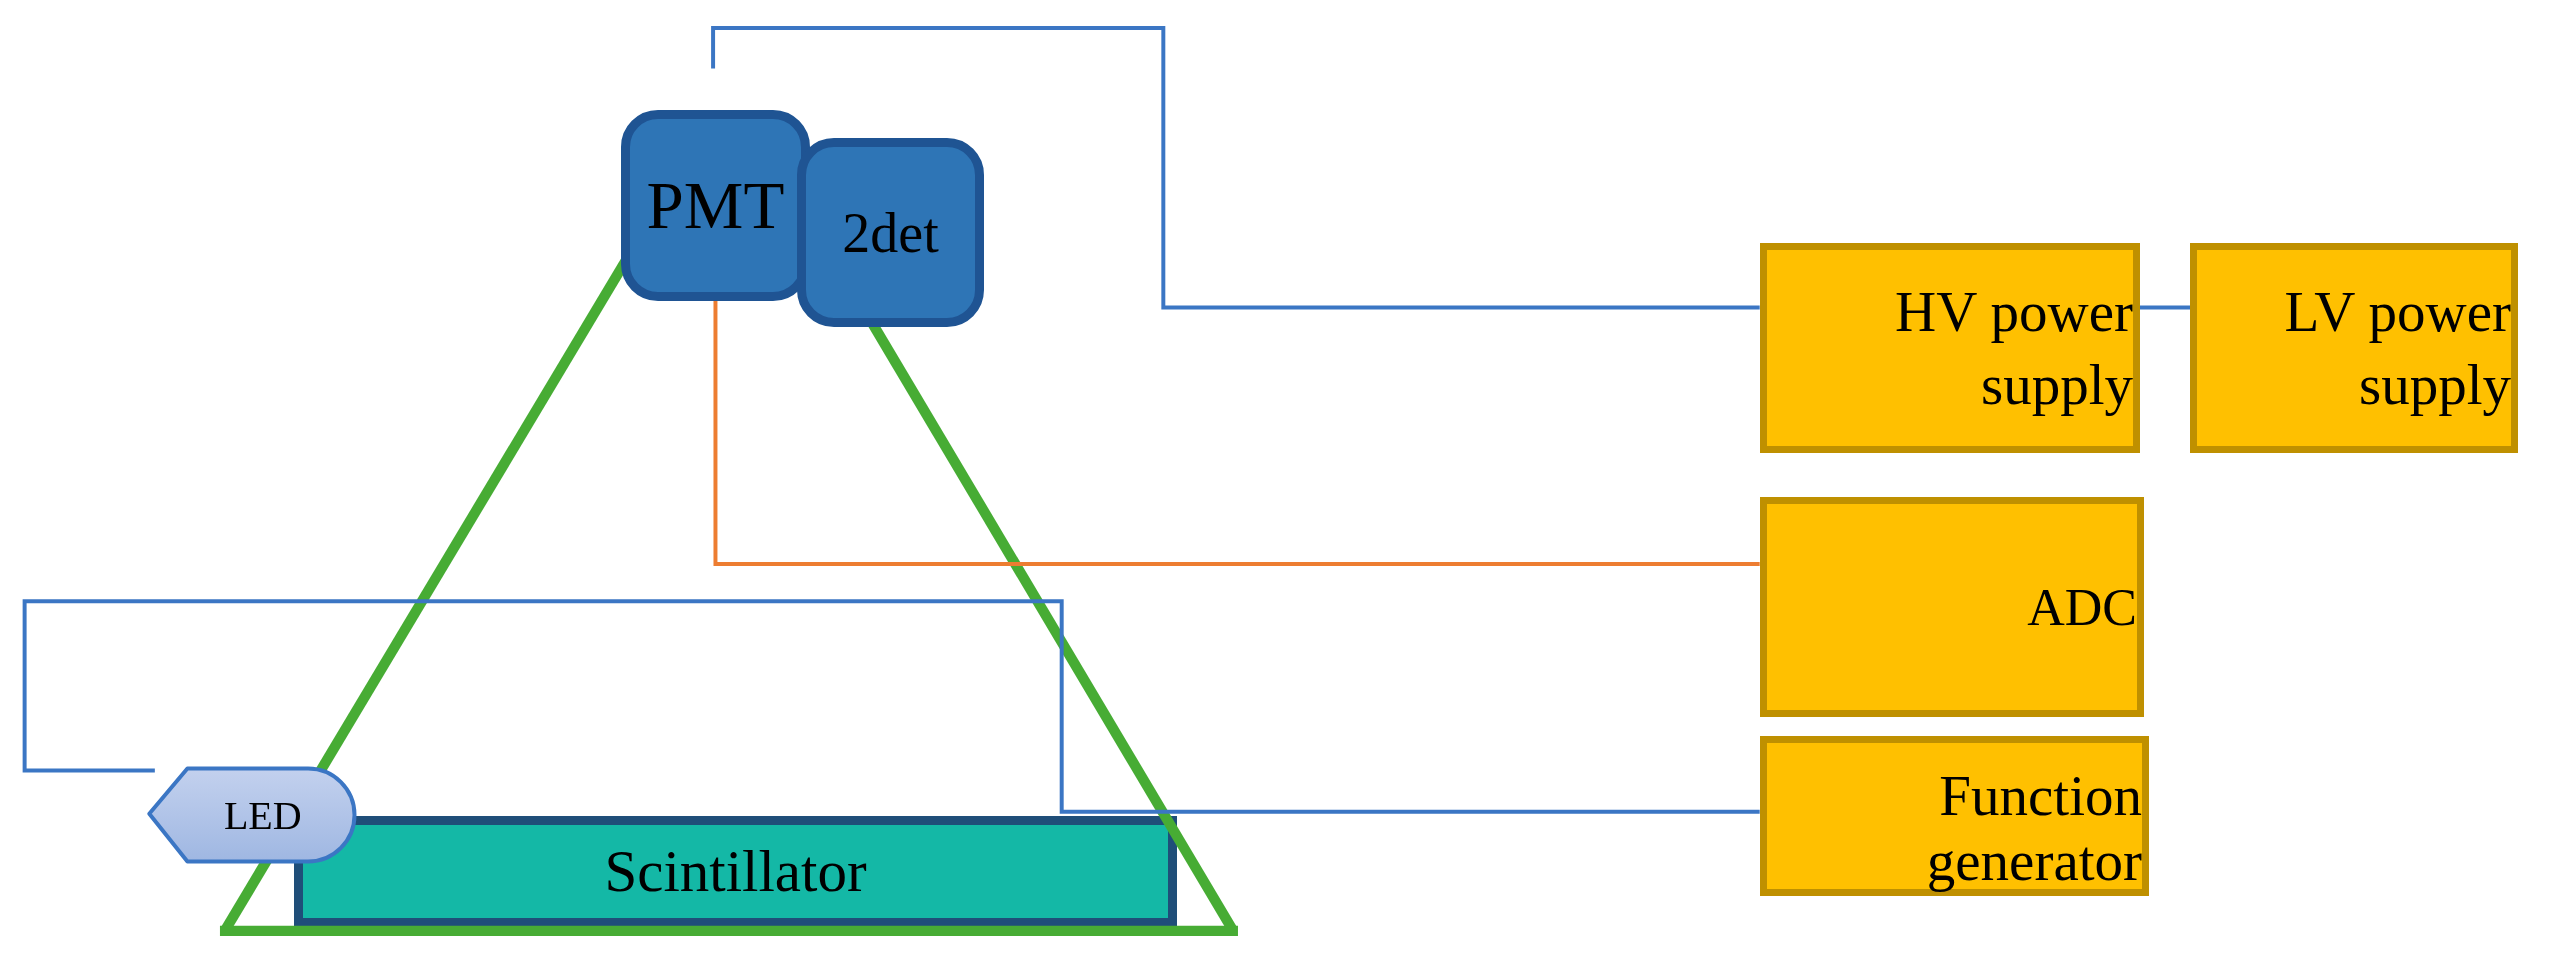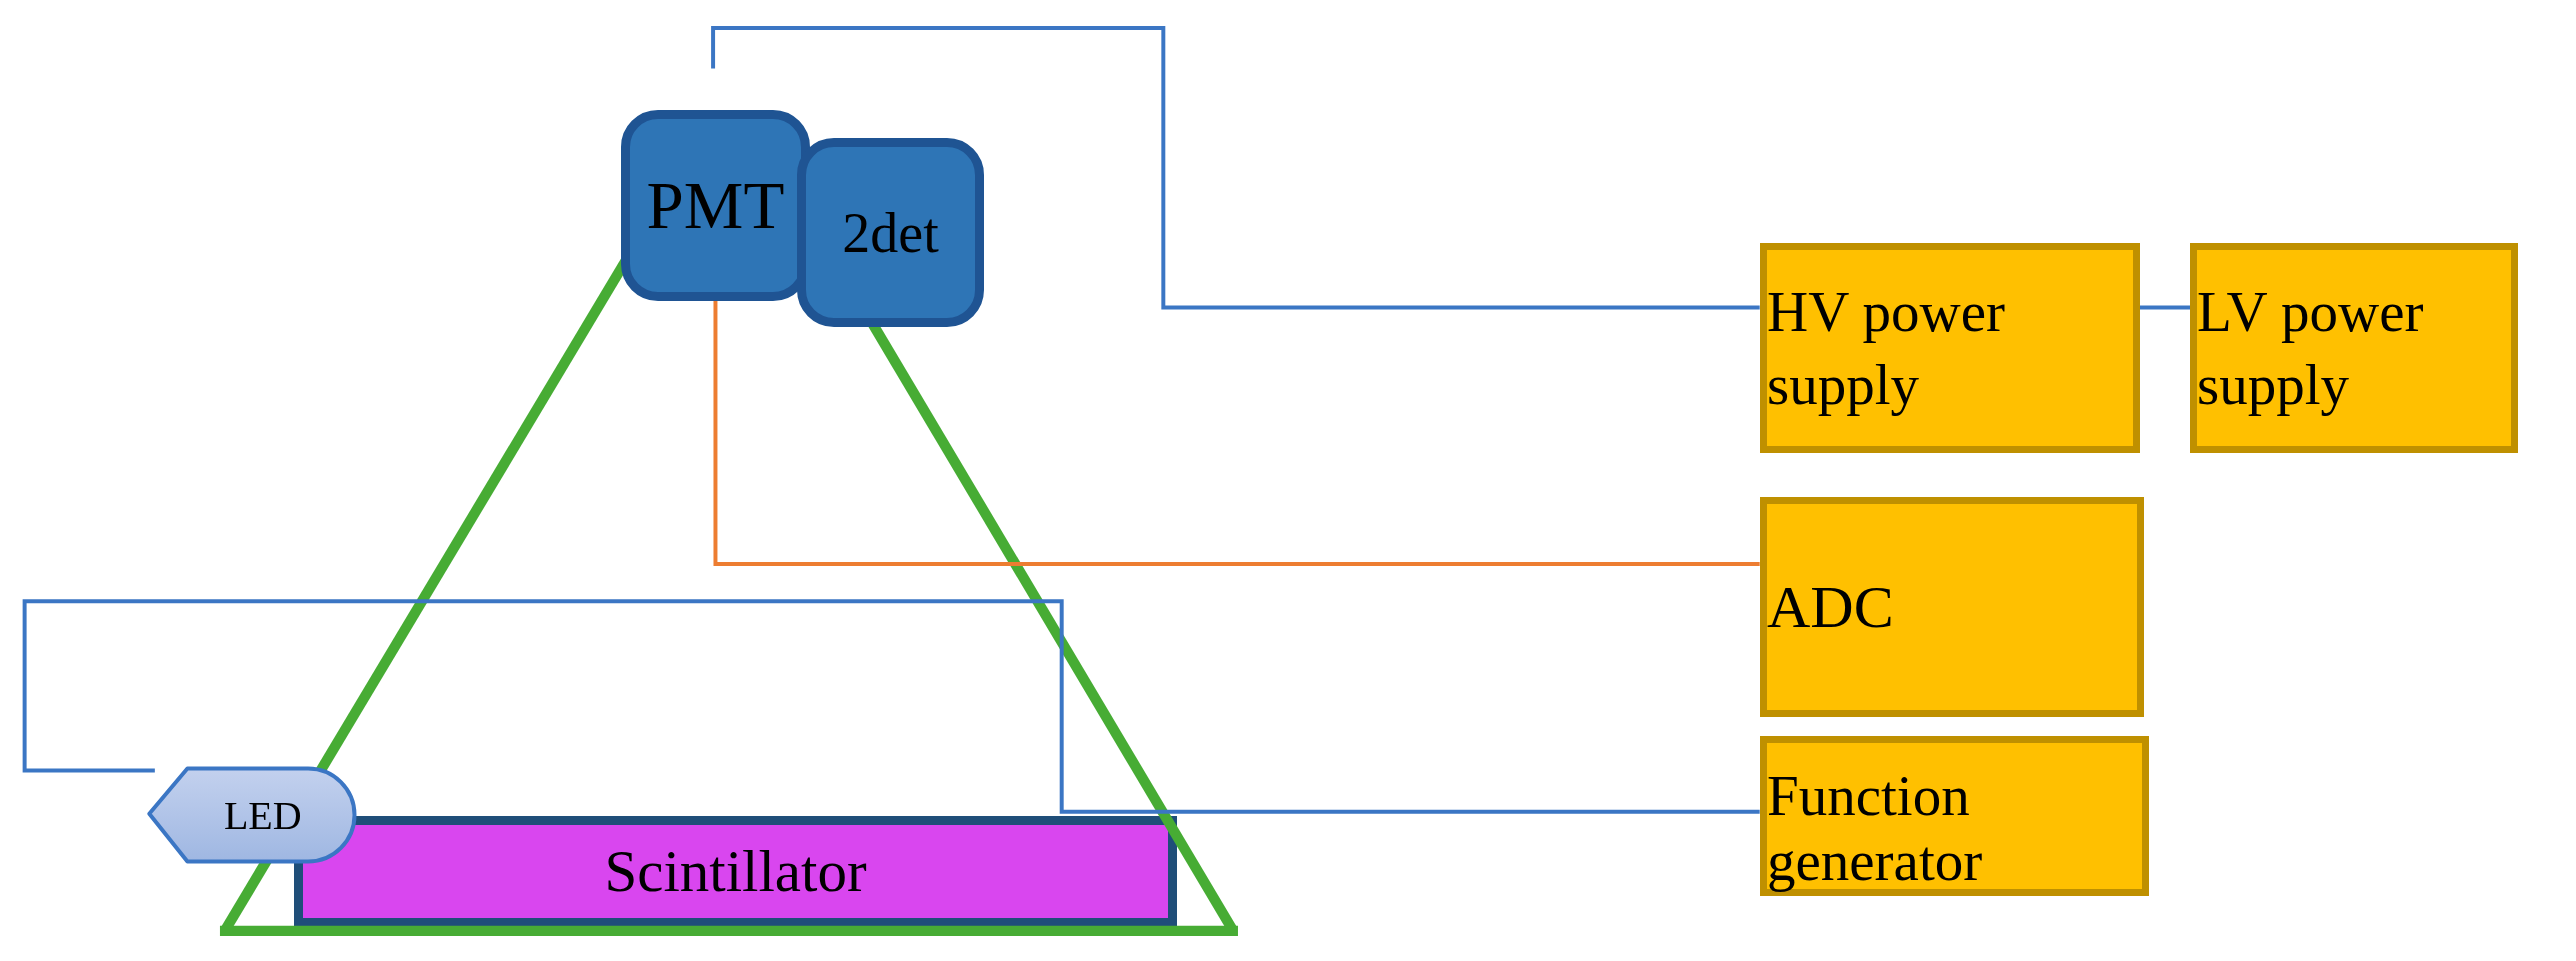--- a/index.html
+++ b/index.html
@@ -14,21 +14,21 @@
   }
   
   #scint-layer{position:absolute;inset:0;z-index:1;}
   #wire-layer{position:absolute;inset:0;z-index:2;pointer-events:none;}
   #node-layer{position:absolute;inset:0;z-index:3;margin-top:44px;}
 
   
   .scintillator{
     position:absolute;
     left:294px;top:816px;width:883px;height:111px;
-    background:#d946ef;
+    background:#14b8a6;
     border:9.5px solid #1F4E79;
     box-sizing:border-box;
     display:flex;align-items:center;justify-content:center;
     font-size:59px;
   }
 
   
   .det-box{
     position:absolute;
     background:#2E75B6;
@@ -40,28 +40,28 @@
   }
   .pmt{left:621px;top:66px;width:189px;height:191px;}
   .det2{left:797px;top:94px;width:187px;height:189px;font-size:56px;}
 
   
   .amber-box{
     position:absolute;
     background:#FFC000;
     border:7.1px solid #BF9000;
     box-sizing:border-box;
-    display:flex;flex-direction:column;align-items:flex-start;justify-content:space-evenly;
+    display:flex;flex-direction:column;align-items:flex-end;justify-content:space-evenly;
     font-size:57px;
     text-align:center;
     padding:20px 0;
   }
   .hv{left:1760px;top:199px;width:380px;height:210px;}
   .lv{left:2190px;top:199px;width:328px;height:210px;}
-  .adc{left:1760px;top:453px;width:384px;height:220px;font-size:60px;}
+  .adc{left:1760px;top:453px;width:384px;height:220px;font-size:52px;}
   .fg{left:1760px;top:692px;width:389px;height:160px;}
 
   
   .led{
     position:absolute;
     left:146px;top:719px;width:213px;height:104px;
   }
   .led svg{position:absolute;inset:0;}
   .led .led-label{
     position:absolute;inset:0;

